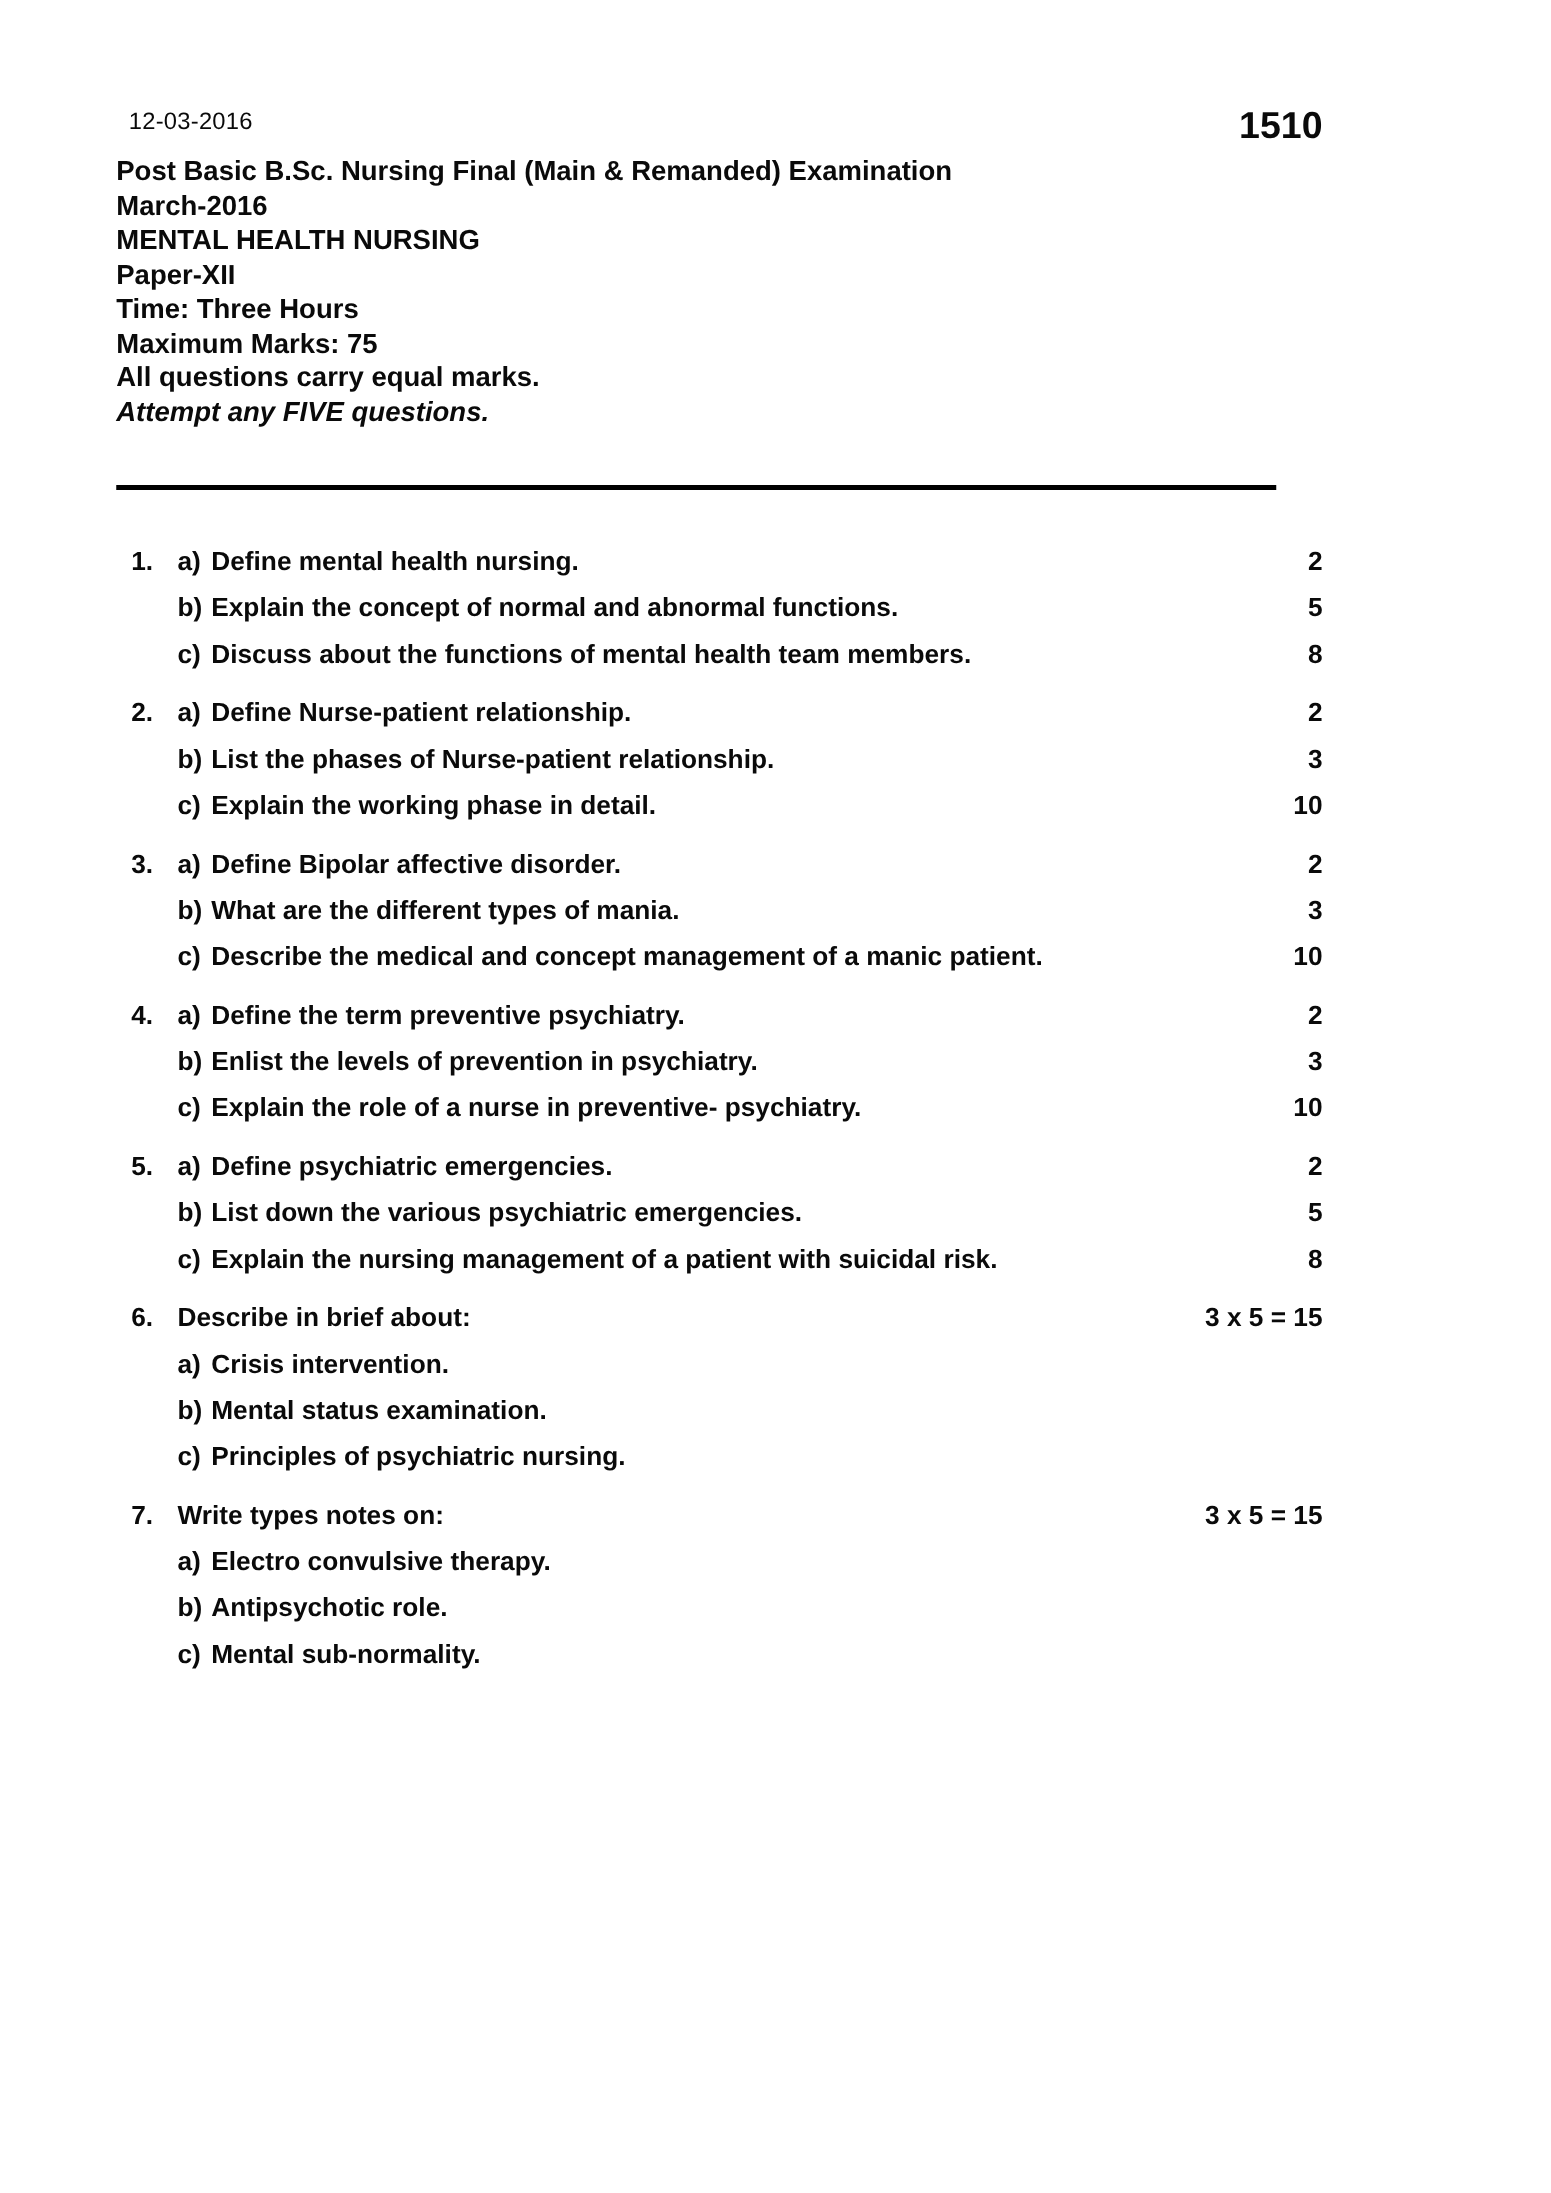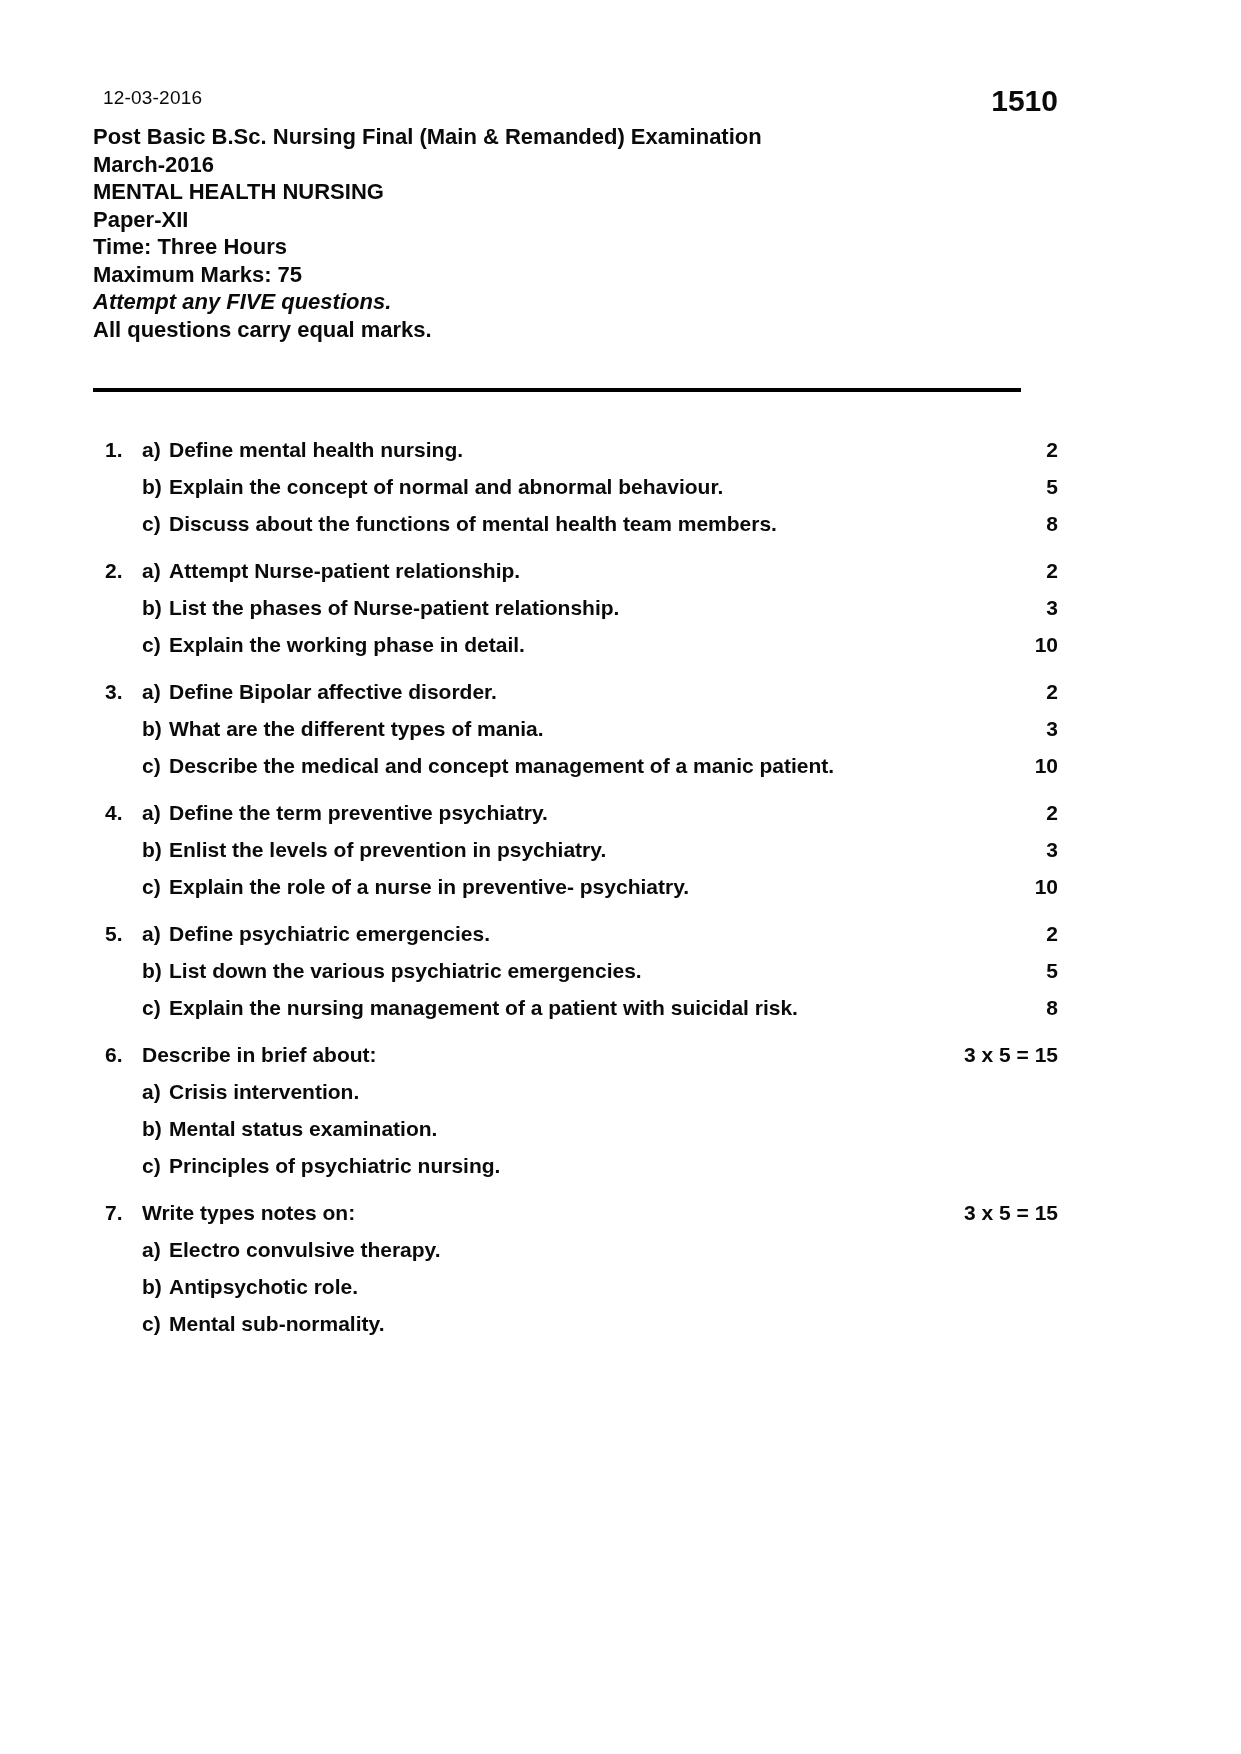--- a/index.html
+++ b/index.html
@@ -87,54 +87,54 @@
   </div>
 
 
   <div class="center-head">
     <div class="line">Post Basic B.Sc. Nursing Final (Main &amp; Remanded) Examination</div>
     <div class="line">March-2016</div>
     <div class="line">MENTAL HEALTH NURSING</div>
     <div class="line">Paper-XII</div>
     <div class="line">Time: Three Hours</div>
     <div class="line">Maximum Marks: 75</div>
+    <div class="line">All questions carry equal marks.</div>
     <div class="line italic">Attempt any FIVE questions.</div>
-    <div class="line">All questions carry equal marks.</div>
   </div>
 
   <hr class="rule">
 
   <div class="questions">
 
     <div class="q">
       <div class="row">
         <span class="num">1.</span>
         <span class="letter">a)</span>
         <span class="text">Define mental health nursing.</span>
         <span class="marks">2</span>
       </div>
       <div class="row">
         <span class="num"></span>
         <span class="letter">b)</span>
-        <span class="text">Explain the concept of normal and abnormal behaviour.</span>
+        <span class="text">Explain the concept of normal and abnormal functions.</span>
         <span class="marks">5</span>
       </div>
       <div class="row">
         <span class="num"></span>
         <span class="letter">c)</span>
         <span class="text">Discuss about the functions of mental health team members.</span>
         <span class="marks">8</span>
       </div>
     </div>
 
     <div class="q">
       <div class="row">
         <span class="num">2.</span>
         <span class="letter">a)</span>
-        <span class="text">Attempt Nurse-patient relationship.</span>
+        <span class="text">Define Nurse-patient relationship.</span>
         <span class="marks">2</span>
       </div>
       <div class="row">
         <span class="num"></span>
         <span class="letter">b)</span>
         <span class="text">List the phases of Nurse-patient relationship.</span>
         <span class="marks">3</span>
       </div>
       <div class="row">
         <span class="num"></span>

